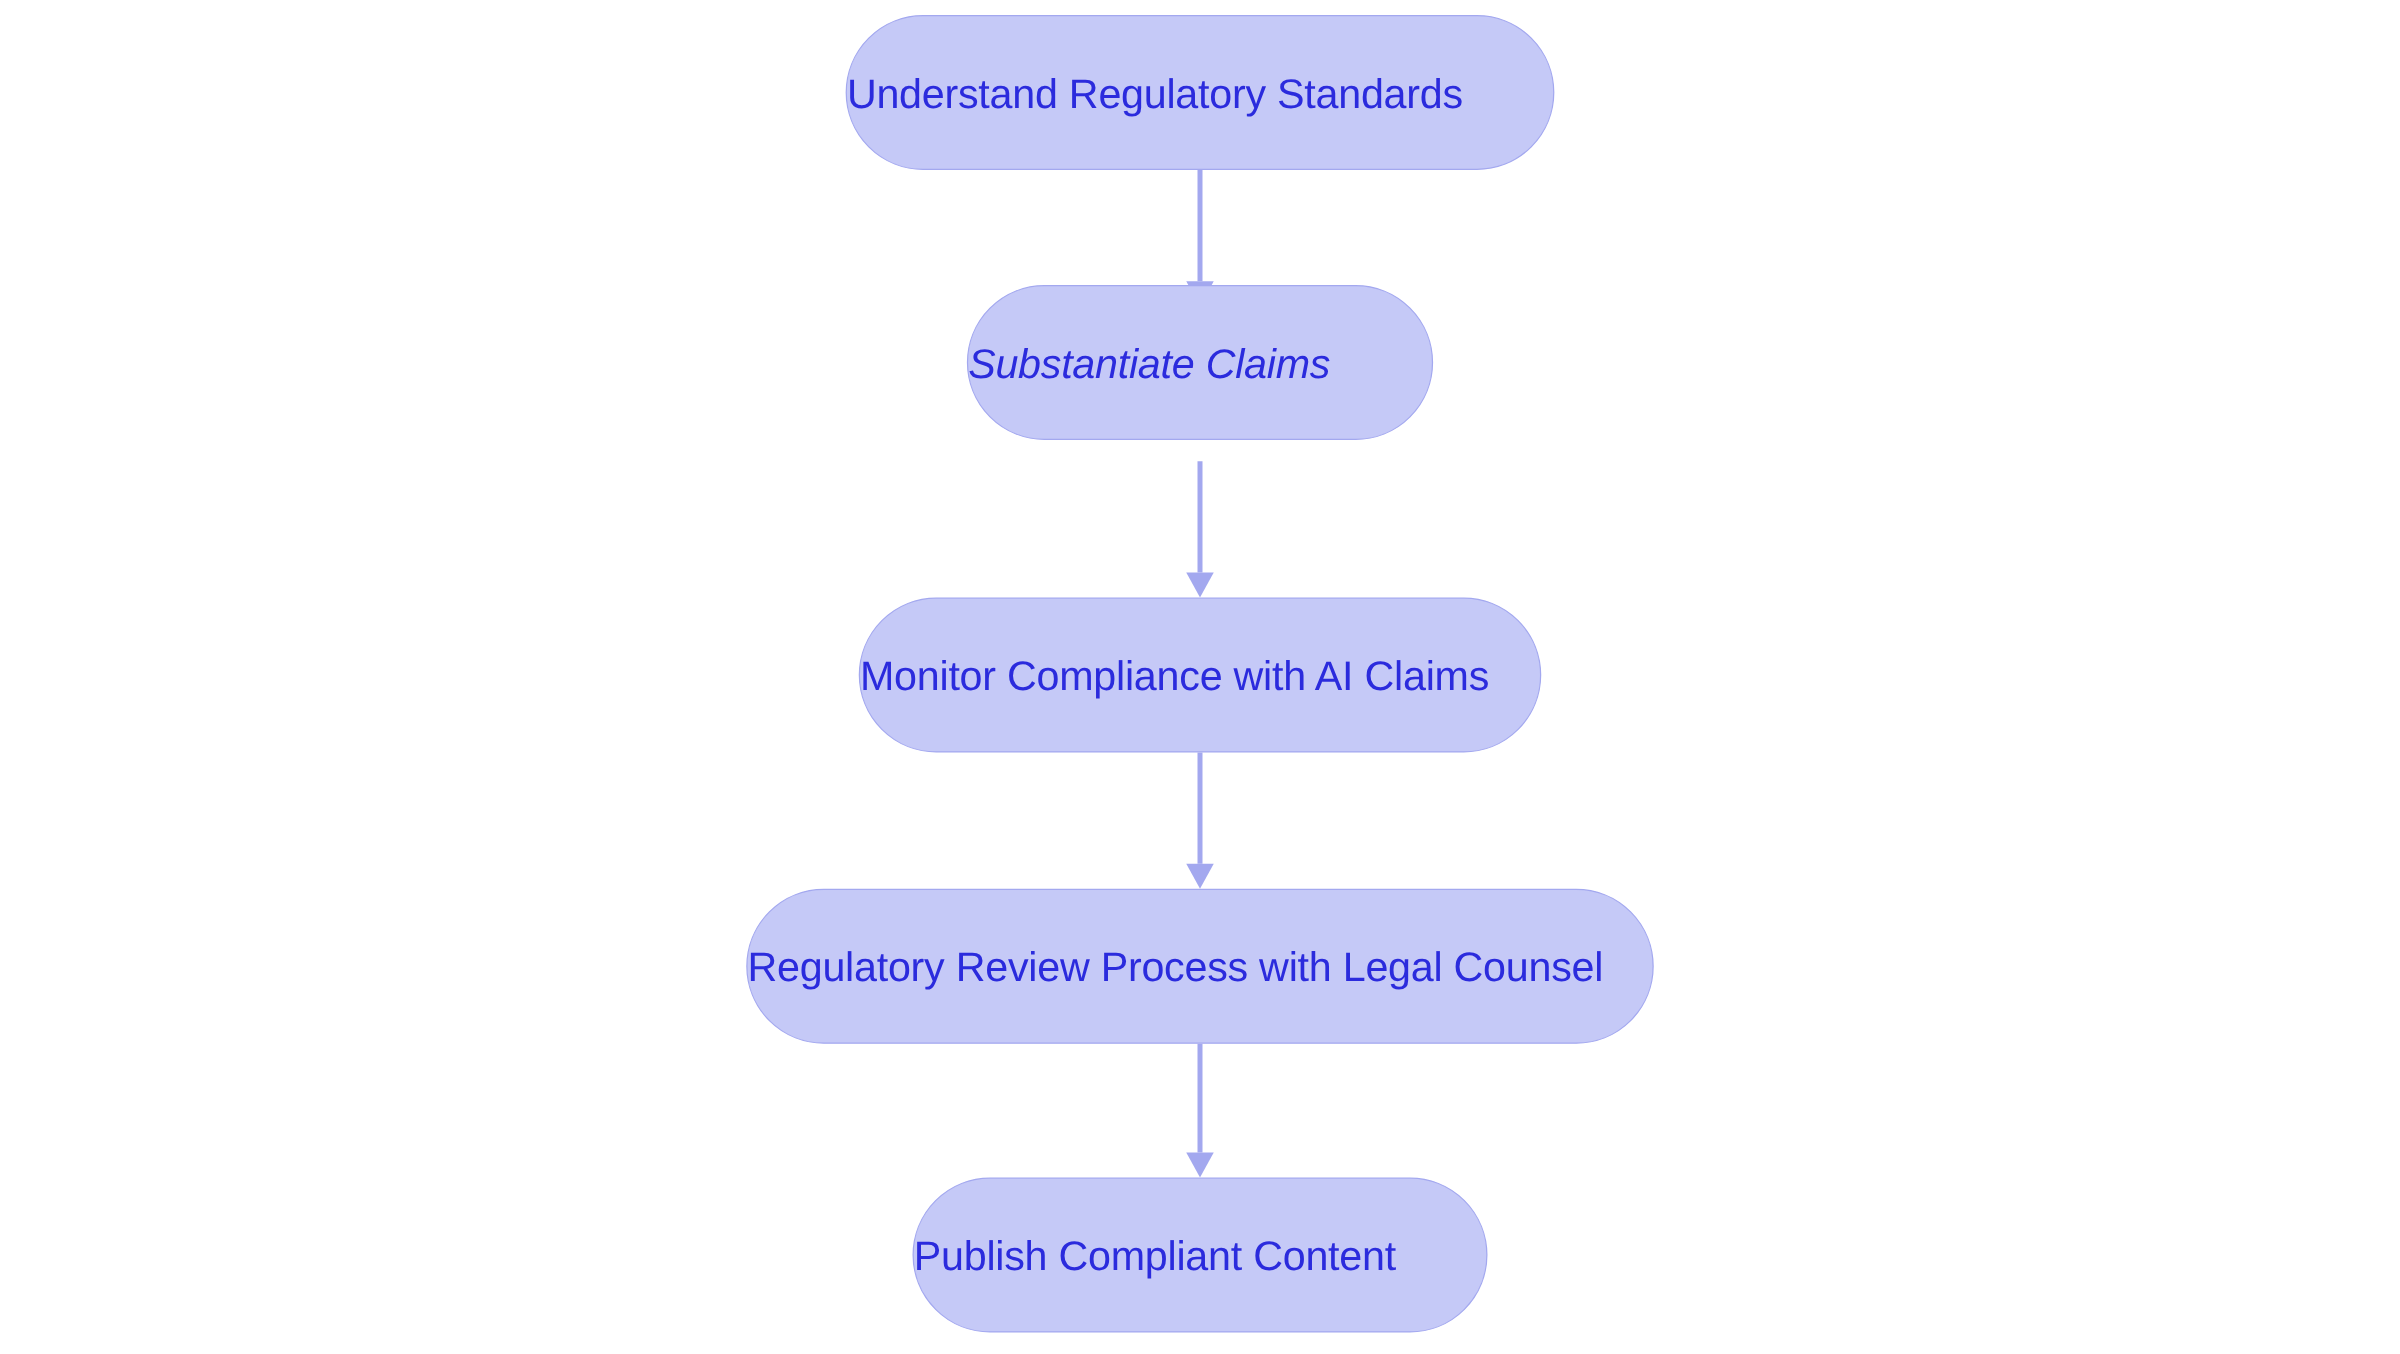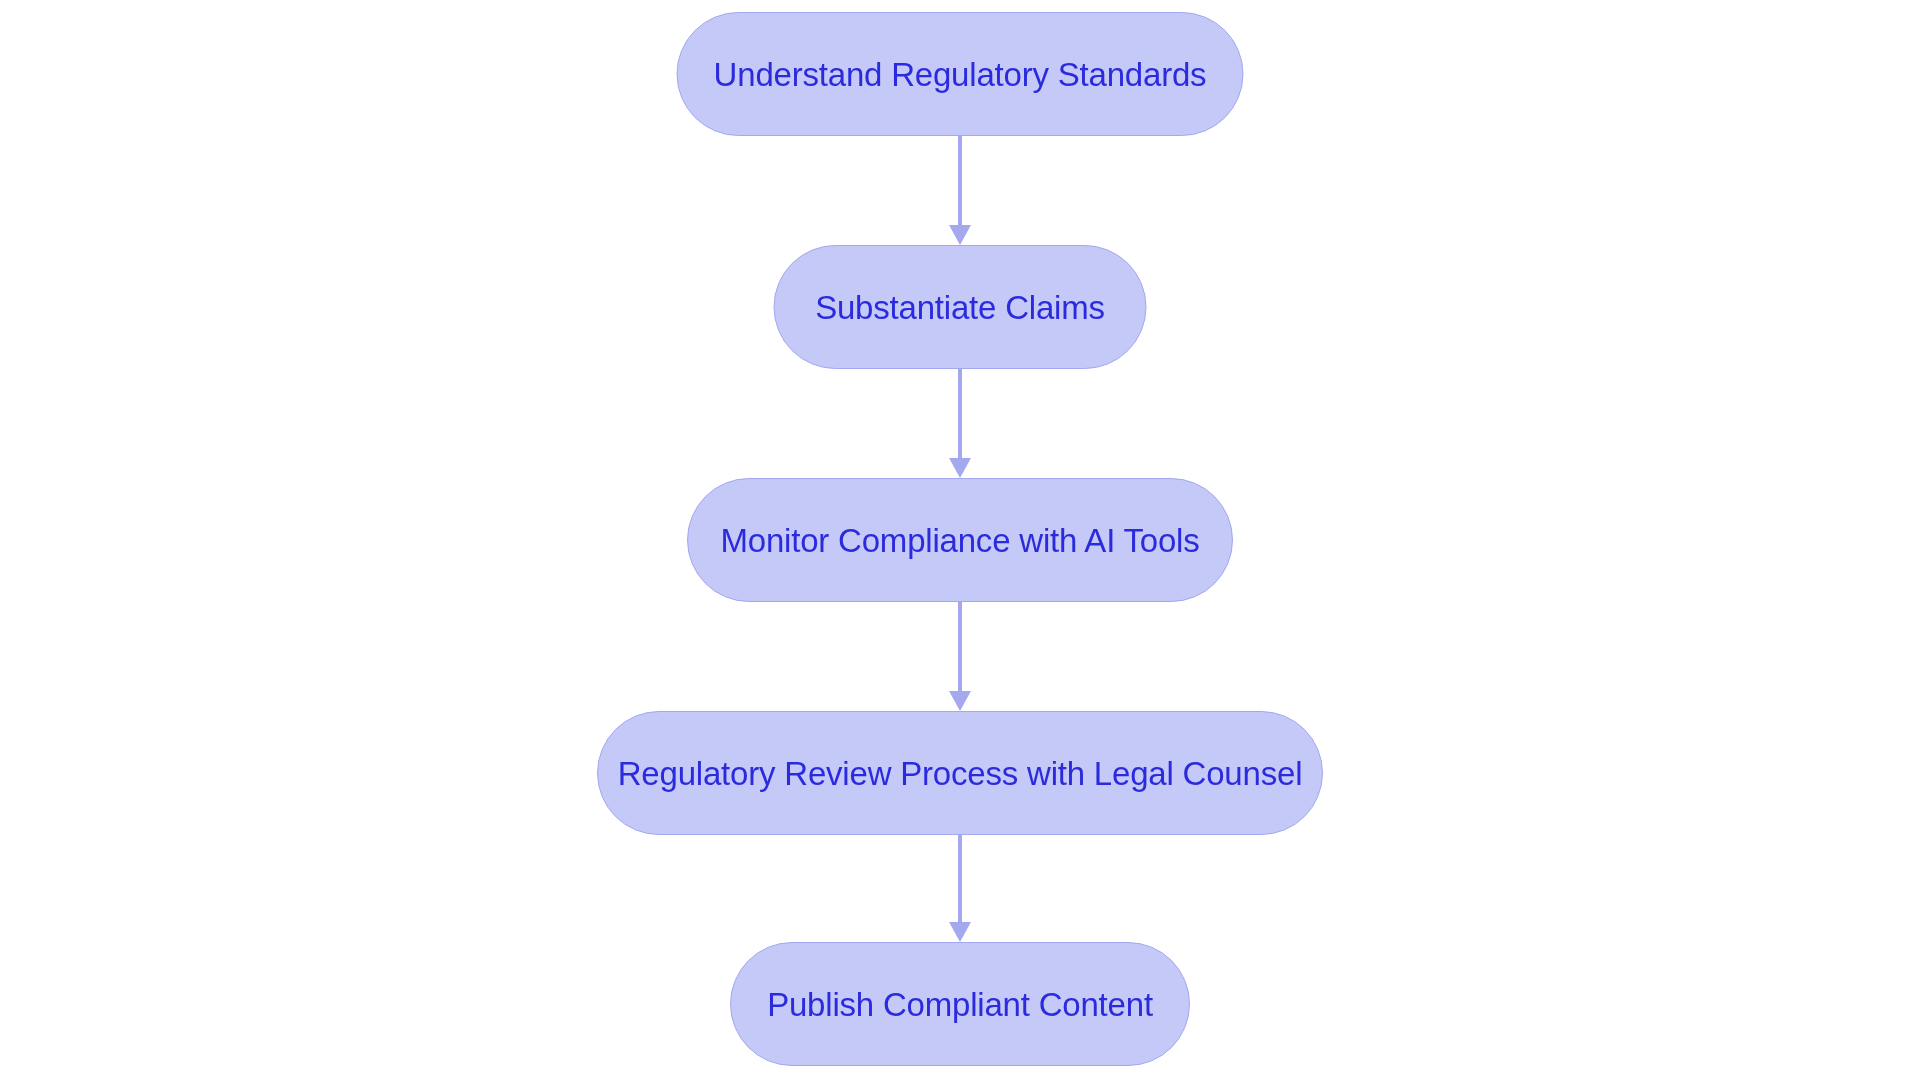--- a/index.html
+++ b/index.html
@@ -19,42 +19,42 @@
     width: 1920px;
     height: 1083px;
     background: #ffffff;
   }
 
   .flow-node {
     position: absolute;
     box-sizing: border-box;
     display: flex;
     align-items: center;
-    justify-content: center;
+    justify-content: flex-start;
     height: 124px;
     border-radius: 62px;
     background: #c5c9f7;
     border: 1.5px solid #a3a8ef;
     left: 50%;
     transform: translateX(-50%);
   }
 
   .flow-node-label {
     font-family: "Liberation Sans", sans-serif;
     font-size: 33px;
     font-weight: 400;
     color: #2b2bdd;
     letter-spacing: -0.2px;
     white-space: nowrap;
     line-height: 1;
   }
 
   
   .node-1 { width: 567px; top: 12px; }
-  .node-2 { width: 373px; top: 245px; }
+  .node-2 { width: 373px; top: 228px; font-style: italic; }
   .node-3 { width: 546px; top: 478px; }
   .node-4 { width: 726px; top: 711px; }
   .node-5 { width: 460px; top: 942px; }
 
   .flow-edge {
     position: absolute;
     left: 50%;
     transform: translateX(-50%);
     width: 24px;
     display: block;
@@ -108,21 +108,21 @@
   <div class="flow-node node-2">
     <span class="flow-node-label">Substantiate Claims</span>
   </div>
 
   <div class="flow-edge edge-2">
     <div class="edge-line"></div>
     <div class="edge-arrowhead"></div>
   </div>
 
   <div class="flow-node node-3">
-    <span class="flow-node-label">Monitor Compliance with AI Tools</span>
+    <span class="flow-node-label">Monitor Compliance with AI Claims</span>
   </div>
 
   <div class="flow-edge edge-3">
     <div class="edge-line"></div>
     <div class="edge-arrowhead"></div>
   </div>
 
   <div class="flow-node node-4">
     <span class="flow-node-label">Regulatory Review Process with Legal Counsel</span>
   </div>

